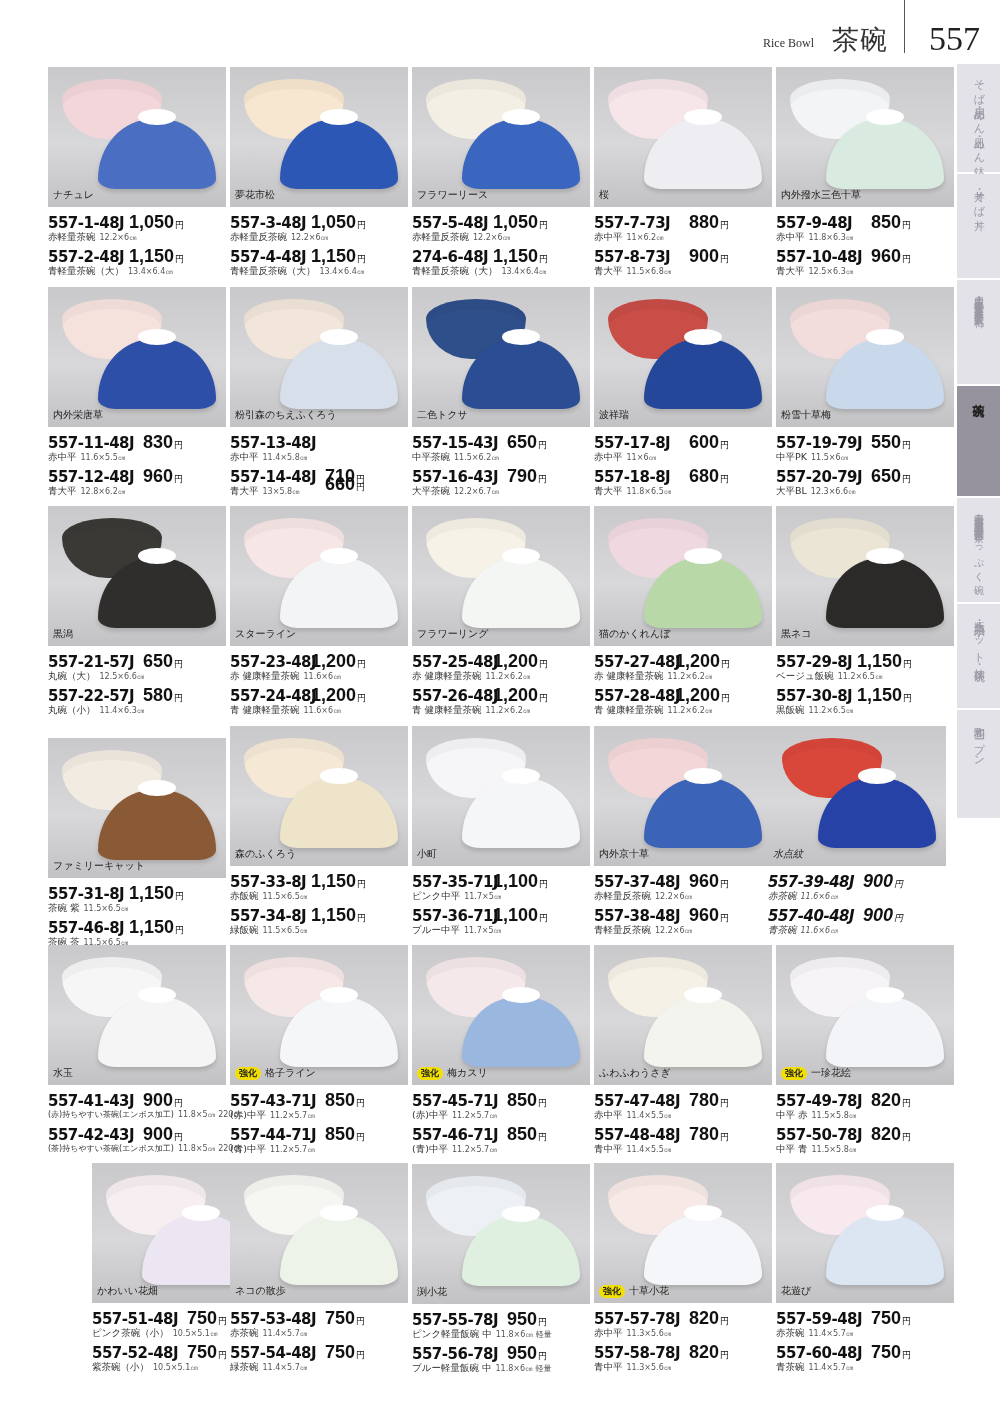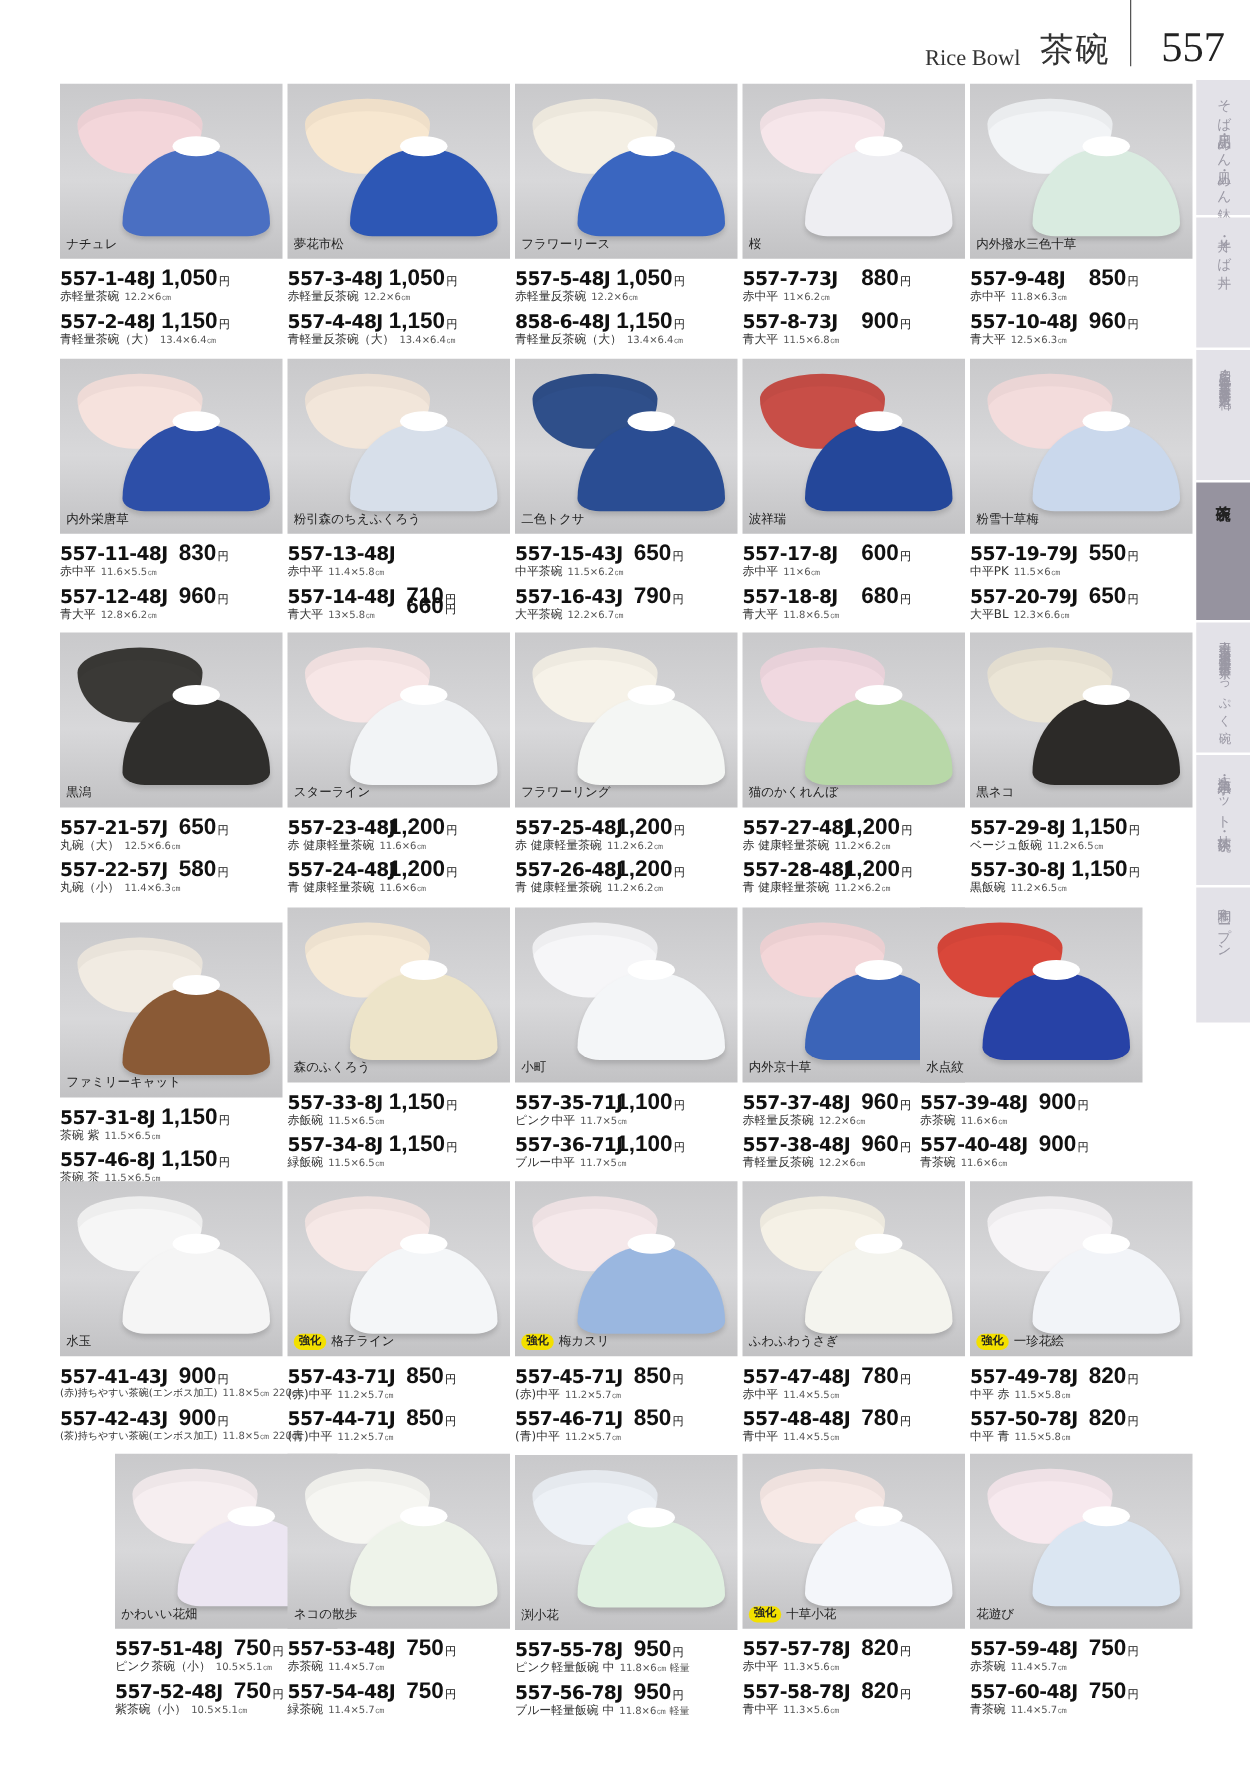--- a/index.html
+++ b/index.html
@@ -1,18 +1,18 @@
 <!DOCTYPE html>
 <html><head>
 <meta charset="utf-8">
 <style>
   html,body{margin:0;padding:0;}
   body{width:1000px;height:1415px;background:#fff;position:relative;overflow:hidden;font-family:"DejaVu Sans","Liberation Sans",sans-serif;color:#222;}
   .hdr{position:absolute;top:0;left:0;width:1000px;height:62px;}
-  .hdr .en{position:absolute;left:740px;top:36px;font-family:"Liberation Serif","DejaVu Serif",serif;font-size:18px;color:#333;}
+  .hdr .en{position:absolute;left:763px;top:36px;font-family:"Liberation Serif","DejaVu Serif",serif;font-size:12px;color:#333;}
   .hdr .ja{position:absolute;left:832px;top:22px;font-family:"DejaVu Serif","Liberation Serif",serif;font-size:27px;color:#333;letter-spacing:1px;}
   .hdr .vline{position:absolute;left:904px;top:0;width:1px;height:53px;background:#555;}
   .hdr .pg{position:absolute;left:929px;top:20px;font-family:"Liberation Serif","DejaVu Serif",serif;font-size:34px;color:#222;}
   .side{position:absolute;left:957px;top:62px;width:43px;}
   .tab{position:absolute;left:0;width:43px;background:#e3e2e8;display:flex;justify-content:center;padding-top:8px;box-sizing:border-box;}
   .tab .lbl{writing-mode:vertical-rl;font-size:11px;color:#9a98a4;line-height:14px;letter-spacing:1px;}
   .tab.active{background:#96939f;}
   .tab.active .lbl{color:#222;font-weight:bold;font-size:12px;}
   .cell{position:absolute;width:164px;}
   .photo{position:relative;width:178px;height:140px;background:linear-gradient(180deg,#c9c9cb 0%,#d8d8da 55%,#c2c2c4 100%);overflow:hidden;}
@@ -119,21 +119,21 @@
         <span class="nm">フラワーリース</span>
       </div>
     </div>
     <div class="items">
       <div class="item">
         <span class="code">557-5-48J</span>
         <span class="price" style="left: 81px;"><span class="pv">1,050</span><span class="yen">円</span></span>
         <span class="desc"><span class="dv">赤軽量反茶碗</span><span class="sz">12.2×6㎝</span></span>
       </div>
       <div class="item">
-        <span class="code">858-6-48J</span>
+        <span class="code">274-6-48J</span>
         <span class="price" style="left: 81px;"><span class="pv">1,150</span><span class="yen">円</span></span>
         <span class="desc"><span class="dv">青軽量反茶碗（大）</span><span class="sz">13.4×6.4㎝</span></span>
       </div>
     </div>
   </div>
     <div class="cell" style="left: 594px; top: 67px;">
     <div class="photo">
       <div class="bowl-back" style="background: rgb(246, 230, 234);"></div>
       <div class="bowl-front" style="background: rgb(238, 238, 242);"></div>
       <div class="name">
@@ -477,21 +477,21 @@
         <span class="price" style="left: 95px;"><span class="pv">960</span><span class="yen">円</span></span>
         <span class="desc"><span class="dv">赤軽量反茶碗</span><span class="sz">12.2×6㎝</span></span>
       </div>
       <div class="item">
         <span class="code">557-38-48J</span>
         <span class="price" style="left: 95px;"><span class="pv">960</span><span class="yen">円</span></span>
         <span class="desc"><span class="dv">青軽量反茶碗</span><span class="sz">12.2×6㎝</span></span>
       </div>
     </div>
   </div>
-    <div class="cell" style="left: 736px; top: 726px;">
+    <div class="cell" style="left: 768px; top: 726px; font-style: italic;">
     <div class="photo">
       <div class="bowl-back" style="background: rgb(217, 71, 58);"></div>
       <div class="bowl-front" style="background: rgb(39, 66, 166);"></div>
       <div class="name">
 
         <span class="nm">水点紋</span>
       </div>
     </div>
     <div class="items">
       <div class="item">

